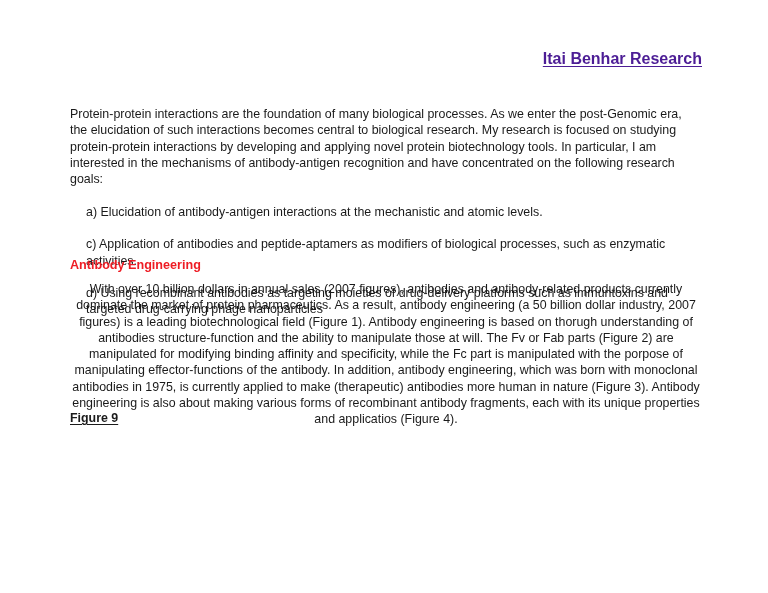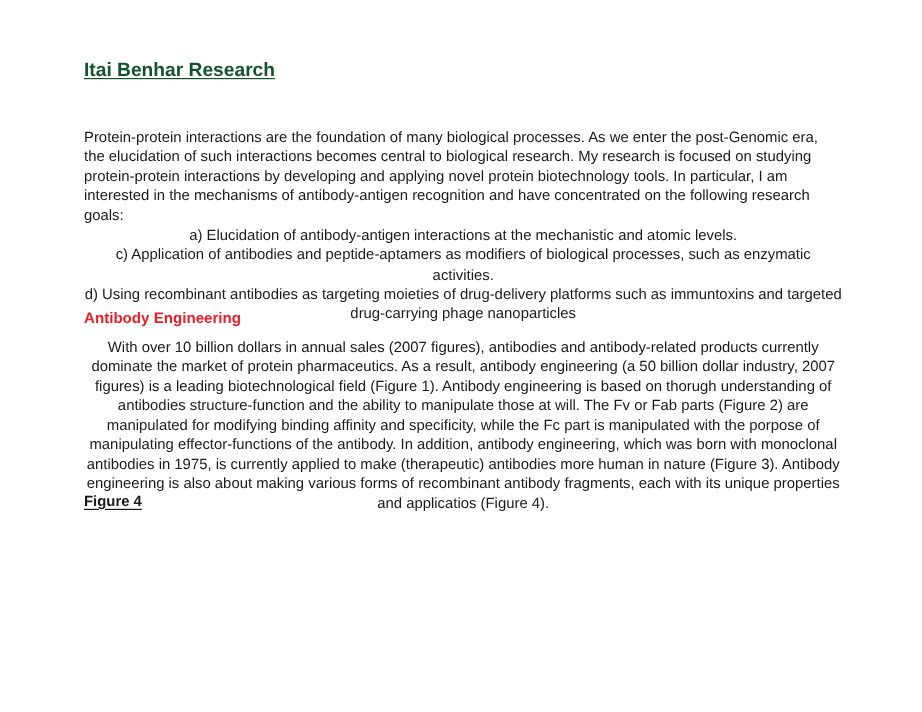--- a/index.html
+++ b/index.html
@@ -19,39 +19,39 @@
       position: absolute;
       left: 70px;
       top: 0;
       width: 632px;
     }
     .title {
       position: absolute;
       left: 0;
       width: 632px;
       top: 50px;
-      text-align: left;
+      text-align: right;
       font-size: 16px;
       font-weight: bold;
       text-decoration: underline;
       text-underline-offset: 2px;
-      color: #14532d;
+      color: #4c1d95;
       margin: 0;
     }
     .para {
       position: absolute;
       left: 0;
       width: 632px;
       font-size: 12.4px;
       line-height: 16.3px;
       margin: 0;
     }
     .intro { top: 106px; }
     .goals { top: 188px; }
-    .goals p { margin: 0; text-align: center; }
+    .goals p { margin: 16px; }
     .section-heading {
       position: absolute;
       left: 0;
       top: 258px;
       margin: 0;
       font-size: 12.6px;
       font-weight: bold;
       color: #ee1c24;
       text-align: center;
     }
@@ -78,14 +78,14 @@
   <div class="para goals">
     <p>a) Elucidation of antibody-antigen interactions at the mechanistic and atomic levels.</p>
     <p>c) Application of antibodies and peptide-aptamers as modifiers of biological processes, such as enzymatic activities.</p>
     <p>d) Using recombinant antibodies as targeting moieties of drug-delivery platforms such as immuntoxins and targeted drug-carrying phage nanoparticles</p>
   </div>
 
   <h2 class="section-heading">Antibody Engineering</h2>
 
   <p class="para body2">With over 10 billion dollars in annual sales (2007 figures), antibodies and antibody-related products currently dominate the market of protein pharmaceutics. As a result, antibody engineering (a 50 billion dollar industry, 2007 figures) is a leading biotechnological field (Figure 1). Antibody engineering is based on thorugh understanding of antibodies structure-function and the ability to manipulate those at will. The Fv or Fab parts (Figure 2) are manipulated for modifying binding affinity and specificity, while the Fc part is manipulated with the porpose of manipulating effector-functions of the antibody. In addition, antibody engineering, which was born with monoclonal antibodies in 1975, is currently applied to make (therapeutic) antibodies more human in nature (Figure 3). Antibody engineering is also about making various forms of recombinant antibody fragments, each with its unique properties and applicatios (Figure 4).</p>
 
-  <p class="figure-label">Figure 4</p>
+  <p class="figure-label">Figure 9</p>
 </div>
 
 </body></html>

